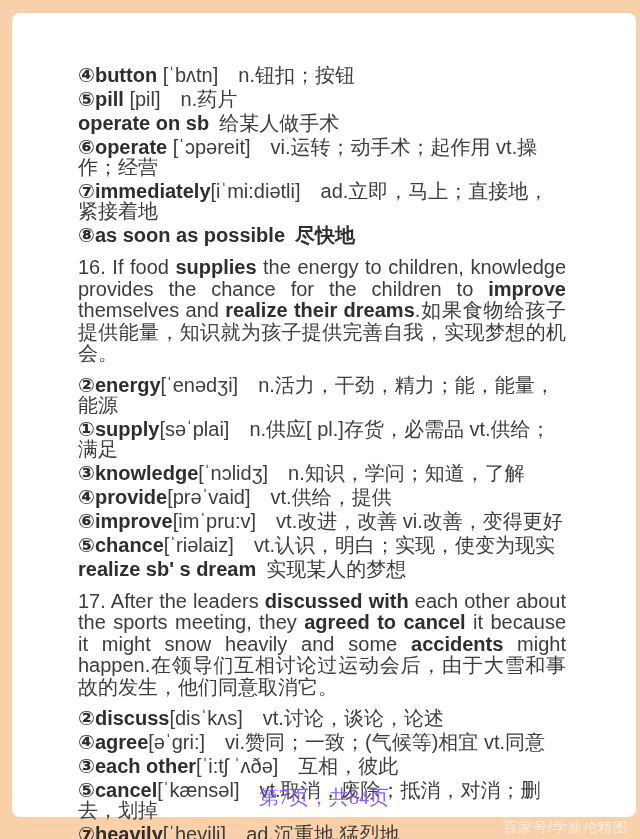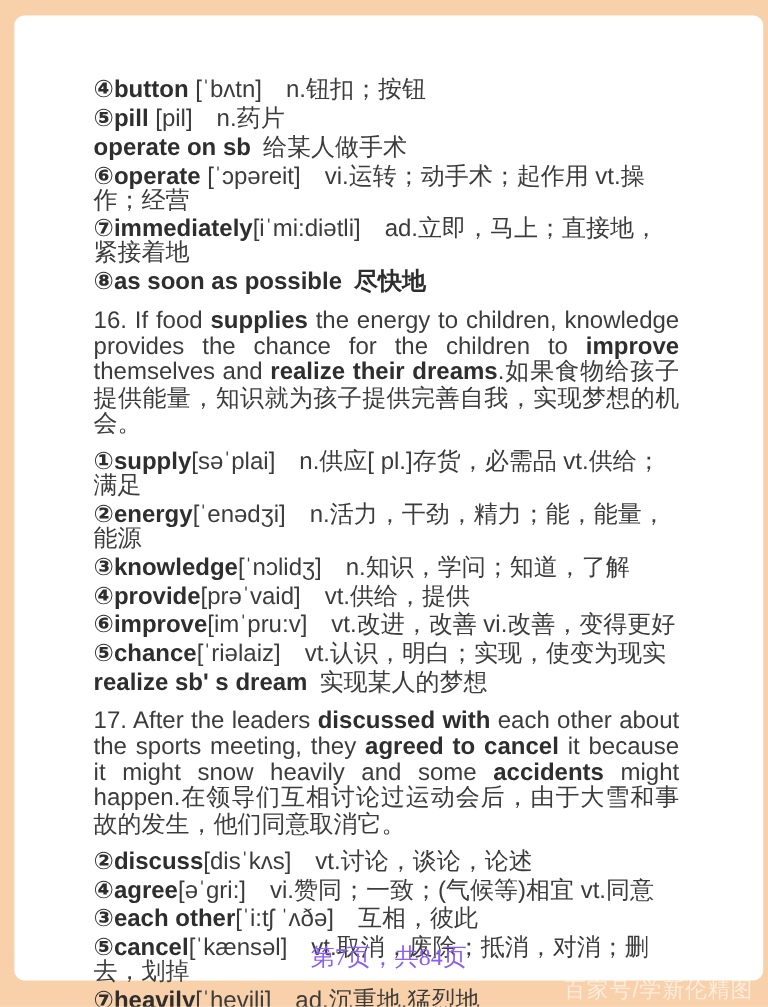--- a/index.html
+++ b/index.html
@@ -30,40 +30,40 @@
   .r{font-weight:normal;color:#3c3c3c}
   .footer{
     position:absolute;left:0;right:0;bottom:6px;
     text-align:center;
     font-family:"Liberation Serif","DejaVu Serif",serif;
     font-size:20px;color:#8b5cf6;
   }
   .watermark{
     position:absolute;right:12px;bottom:2px;
     color:rgba(255,255,255,0.6);
-    font-size:18px;letter-spacing:1px;
+    font-size:14px;letter-spacing:1px;
   }
 </style>
 </head>
 <body>
 
 <div class="page">
   <div class="content">
       <div class="vocab">
         <div class="vline"><span class="b">④button</span><span class="r"> [ˈbʌtn]</span><span class="r"> n.钮扣；按钮</span></div>
         <div class="vline"><span class="b">⑤pill</span><span class="r"> [pil]</span><span class="r"> n.药片</span></div>
         <div class="vline"><span class="b">operate on sb</span><span class="r"> 给某人做手术</span></div>
         <div class="vline"><span class="b">⑥operate</span><span class="r"> [ˈɔpəreit]</span><span class="r"> vi.运转；动手术；起作用 vt.操作；经营</span></div>
         <div class="vline"><span class="b">⑦immediately</span><span class="r">[iˈmi:diətli]</span><span class="r"> ad.立即，马上；直接地，紧接着地</span></div>
         <div class="vline"><span class="b">⑧as soon as possible</span><span class="b"> 尽快地</span></div>
       </div>
       <p class="paragraph"><span class="r">16. If food </span><span class="b">supplies</span><span class="r"> the energy to children, knowledge provides the chance for the children to </span><span class="b">improve</span><span class="r"> themselves and </span><span class="b">realize their dreams</span><span class="r">.如果食物给孩子提供能量，知识就为孩子提供完善自我，实现梦想的机会。</span></p>
       <div class="vocab">
+        <div class="vline"><span class="b">②energy</span><span class="r">[ˈenədʒi]</span><span class="r"> n.活力，干劲，精力；能，能量，能源</span></div>
         <div class="vline"><span class="b">①supply</span><span class="r">[səˈplai]</span><span class="r"> n.供应[ pl.]存货，必需品 vt.供给；满足</span></div>
-        <div class="vline"><span class="b">②energy</span><span class="r">[ˈenədʒi]</span><span class="r"> n.活力，干劲，精力；能，能量，能源</span></div>
         <div class="vline"><span class="b">③knowledge</span><span class="r">[ˈnɔlidʒ]</span><span class="r"> n.知识，学问；知道，了解</span></div>
         <div class="vline"><span class="b">④provide</span><span class="r">[prəˈvaid]</span><span class="r"> vt.供给，提供</span></div>
         <div class="vline"><span class="b">⑥improve</span><span class="r">[imˈpru:v]</span><span class="r"> vt.改进，改善 vi.改善，变得更好</span></div>
         <div class="vline"><span class="b">⑤chance</span><span class="r">[ˈriəlaiz]</span><span class="r"> vt.认识，明白；实现，使变为现实</span></div>
         <div class="vline"><span class="b">realize sb' s dream</span><span class="r"> 实现某人的梦想</span></div>
       </div>
       <p class="paragraph"><span class="r">17. After the leaders </span><span class="b">discussed with</span><span class="r"> each other about the sports meeting, they </span><span class="b">agreed to cancel</span><span class="r"> it because it might snow heavily and some </span><span class="b">accidents</span><span class="r"> might happen.在领导们互相讨论过运动会后，由于大雪和事故的发生，他们同意取消它。</span></p>
       <div class="vocab">
         <div class="vline"><span class="b">②discuss</span><span class="r">[disˈkʌs]</span><span class="r"> vt.讨论，谈论，论述</span></div>
         <div class="vline"><span class="b">④agree</span><span class="r">[əˈgri:]</span><span class="r"> vi.赞同；一致；(气候等)相宜 vt.同意</span></div>

